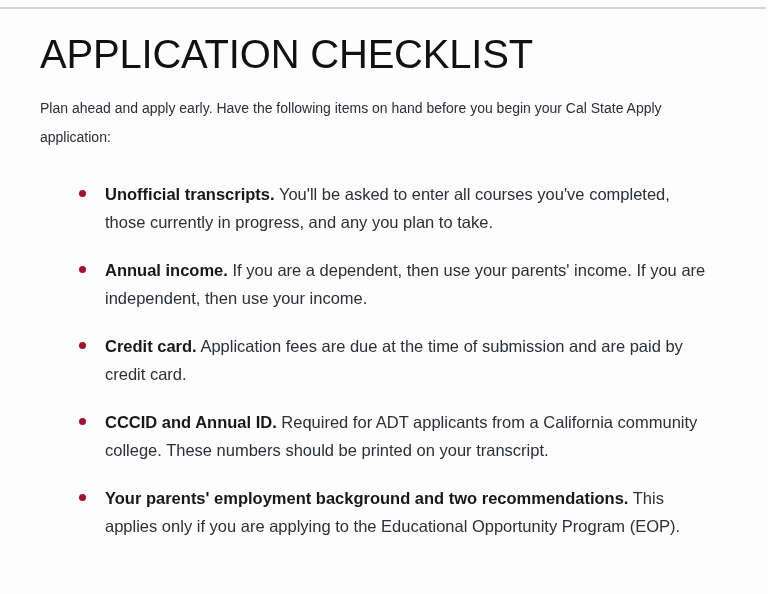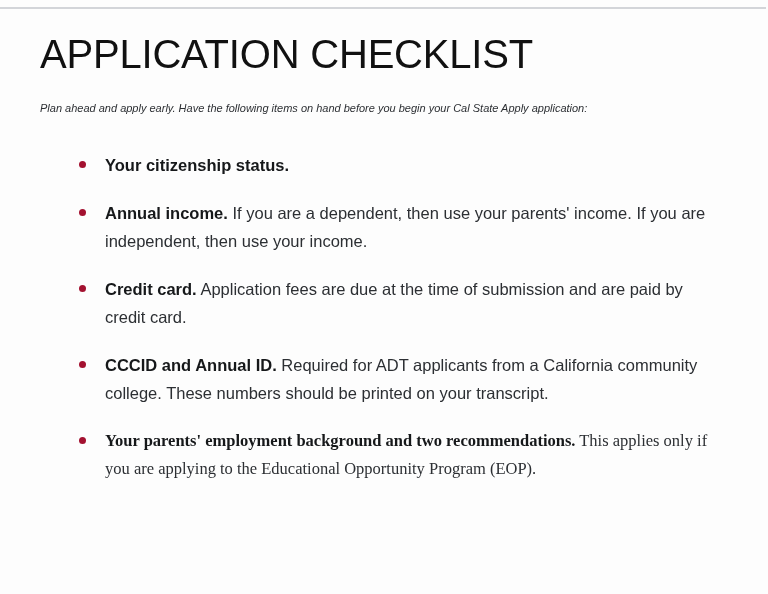--- a/index.html
+++ b/index.html
@@ -46,47 +46,45 @@
     font-weight: 400;
     letter-spacing: -0.2px;
     color: #111111;
     text-transform: uppercase;
     white-space: nowrap;
   }
 
   p.intro {
     margin: 17px 0 0 0;
     padding: 0;
-    font-size: 11px;
+    font-size: 14px;
     line-height: 29px;
     font-weight: 400;
     color: #2c2f33;
     max-width: 660px;
-    font-style: italic;
   }
 
   ul.checklist {
     margin: 28px 0 0 0;
     padding: 0;
     list-style: none;
     max-width: 672px;
   }
 
   ul.checklist > li {
     position: relative;
     padding-left: 65px;
     margin-bottom: 20px;
     font-size: 16.5px;
     line-height: 28px;
     color: #2c2f33;
   }
 
   ul.checklist > li:last-child {
     margin-bottom: 6px;
-    font-family: Liberation Serif, serif;
   }
 
   ul.checklist > li .bullet {
     position: absolute;
     left: 39px;
     top: 10px;
     width: 7px;
     height: 7px;
     border-radius: 50%;
     background: #a31130;
@@ -109,26 +107,26 @@
 
 <div class="page">
   <div class="content">
 
     <h1 class="page-title">APPLICATION CHECKLIST</h1>
 
     <p class="intro">Plan ahead and apply early. Have the following items on hand before you begin your Cal State Apply application:</p>
 
     <ul class="checklist">
 
-
       <li>
         <span class="bullet"></span>
-        <span class="item-term">Your citizenship status.</span>
-        <span class="item-desc"></span>
+        <span class="item-term">Unofficial transcripts.</span>
+        <span class="item-desc"> You'll be asked to enter all courses you've completed, those currently in progress, and any you plan to take.</span>
       </li>
+
 
       <li>
         <span class="bullet"></span>
         <span class="item-term">Annual income.</span>
         <span class="item-desc"> If you are a dependent, then use your parents' income. If you are independent, then use your income.</span>
       </li>
 
       <li>
         <span class="bullet"></span>
         <span class="item-term">Credit card.</span>

